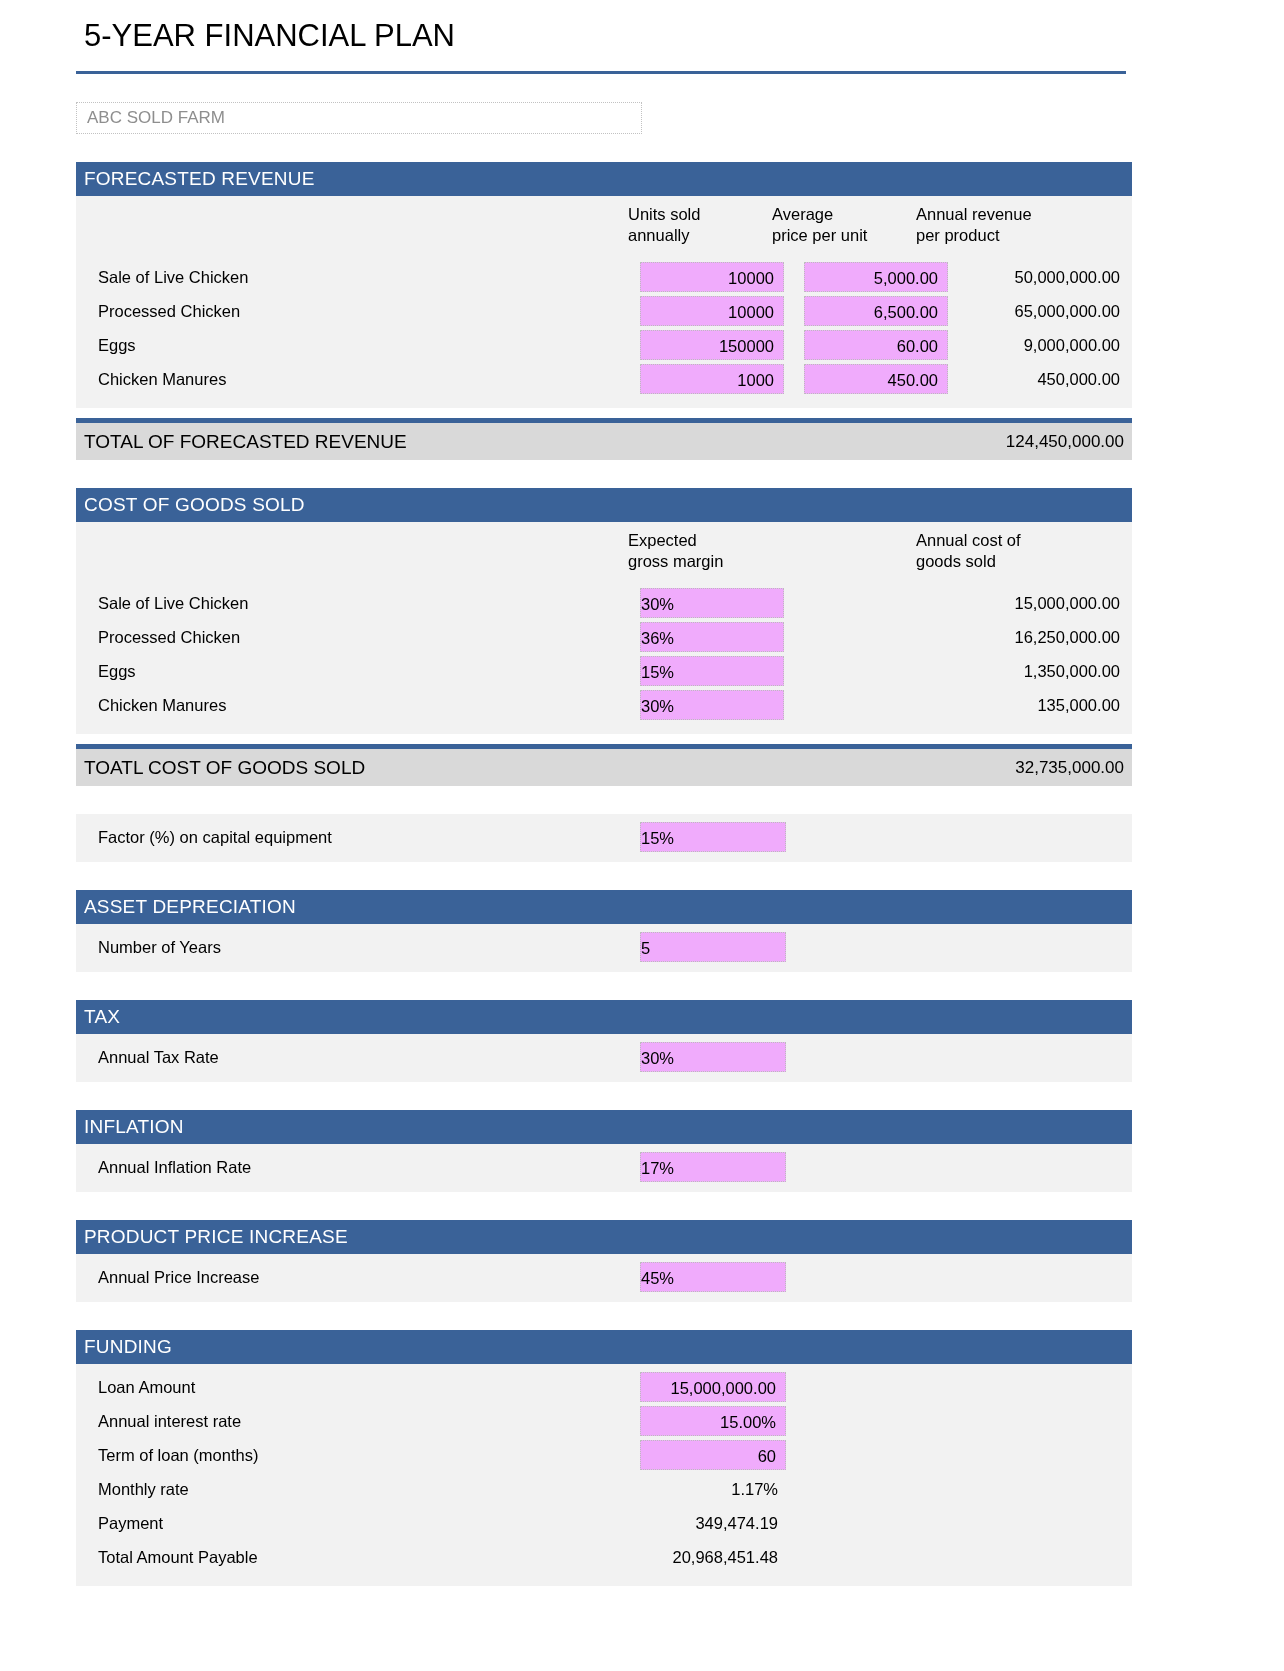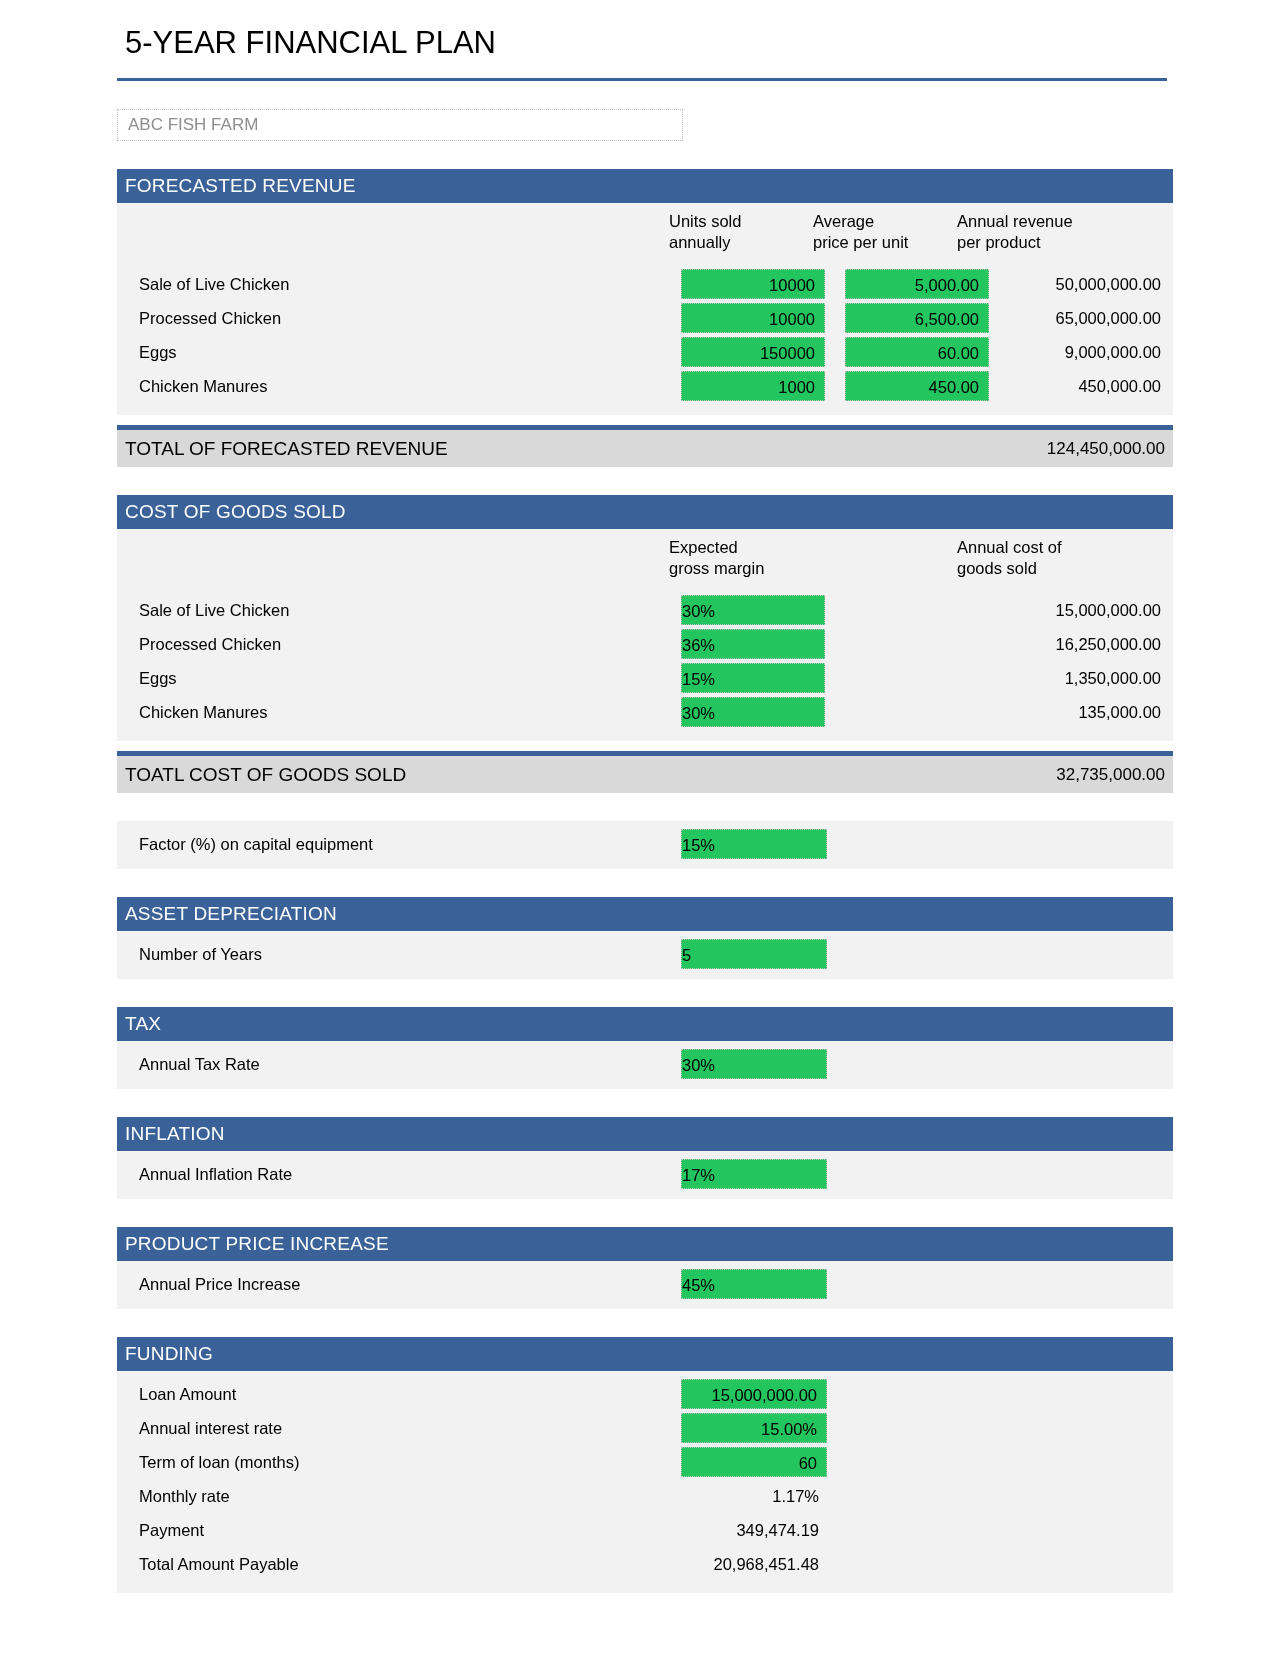--- a/index.html
+++ b/index.html
@@ -11,22 +11,21 @@
     width: 1284px;
     height: 1671px;
     font-family: "Liberation Sans", sans-serif;
     color: #000000;
     overflow: hidden;
   }
   .page {
     position: relative;
     width: 1088px;
     box-sizing: border-box;
-    padding: 7px 76px 0 76px;
-    margin-left: 41px;
+    padding: 0 76px 0 76px;
   }
 
   
   .title-wrap {
     padding-top: 16px;
   }
   .doc-title {
     font-size: 31px;
     font-weight: normal;
     letter-spacing: 0px;
@@ -109,21 +108,21 @@
   .ch-b { width: 144px; }
   .ch-c { width: 160px; }
 
   
   .cell {
     width: 144px;
     height: 30px;
     line-height: 30px;
     box-sizing: border-box;
     font-size: 16.5px;
-    background: #22c55e;
+    background: #f0abfc;
     border: 1px dotted #bdbdbd;
     text-align: right;
     padding-right: 9px;
   }
   .cell.center { text-align: left; padding-right: 0; }
   .cell.wide { width: 146px; }
   .out {
     width: 160px;
     height: 30px;
     line-height: 30px;
@@ -170,21 +169,21 @@
 </head>
 <body>
 
 <div class="page">
 
   <div class="title-wrap">
     <h1 class="doc-title">5-YEAR FINANCIAL PLAN</h1>
     <div class="title-rule"></div>
   </div>
 
-  <div class="company-field">ABC FISH FARM</div>
+  <div class="company-field">ABC SOLD FARM</div>
 
   <div class="section">
     <div class="section-header">FORECASTED REVENUE</div>
     <div class="section-body pad-bot-10">
 
       <div class="colhead-row">
         <div class="lbl"></div>
         <div class="colhead ch-a">
           <div>Units sold</div>
           <div>annually</div>

